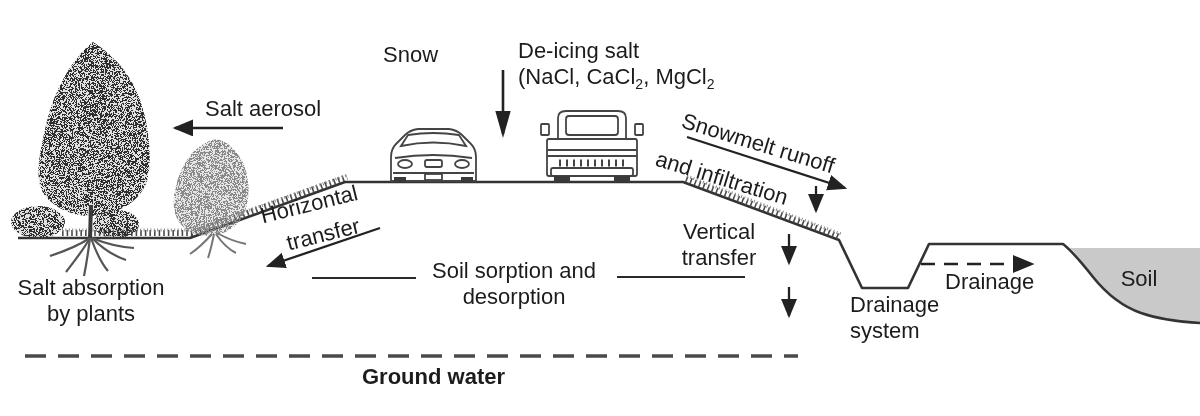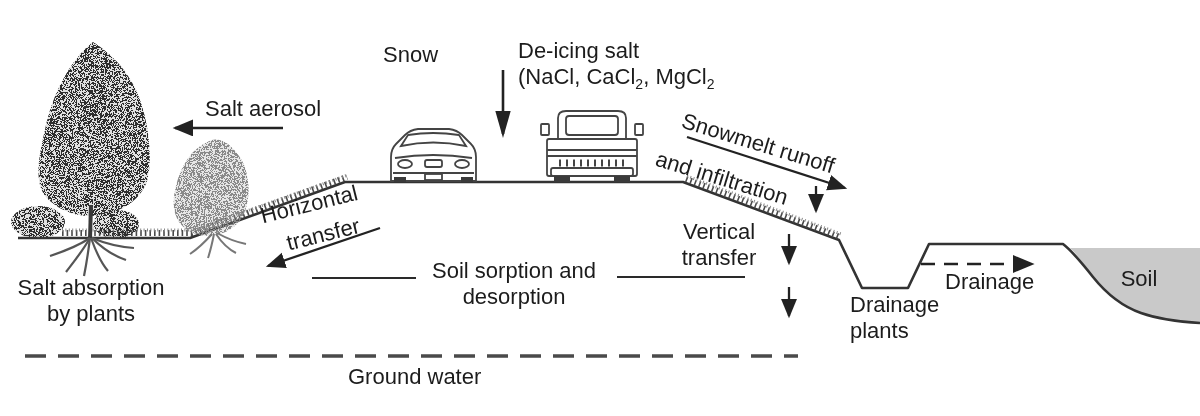--- a/index.html
+++ b/index.html
@@ -19,21 +19,21 @@
   .p-run2{left:660px;top:146px;}
   .p-hor1{left:258px;top:204px;}
   .p-hor2{left:284px;top:231px;}
   .p-absorb{left:5px;top:275px;width:172px;text-align:center;}
   .p-soil{left:410px;top:258px;width:208px;}
   .p-vert{left:656px;top:219px;width:126px;}
   .p-leach{left:638px;top:284px;width:126px;}
   .p-dsys{left:850px;top:292px;}
   .p-drain{left:945px;top:269px;}
   .p-river{left:1103px;top:266px;width:72px;}
-  .p-gw{left:348px;top:364px;}
+  .p-gw{left:362px;top:364px;font-weight:bold;}
   .bar{position:absolute;left:617px;top:276px;width:128px;border-top:2px solid #2a2a2a;}
 </style>
 </head>
 <body>
 
 <div id="stage">
 
   <svg id="art" width="1200" height="416" viewBox="0 0 1200 416">
     <defs>
       <marker id="ah" markerUnits="strokeWidth" markerWidth="9" markerHeight="8" refX="7.5" refY="3.5" orient="auto">
@@ -163,21 +163,21 @@
   </div>
 
   <div class="lbl ctr p-vert">
     <div>Vertical</div>
     <div>transfer</div>
   </div>
   <div class="bar"></div>
 
   <div class="lbl p-dsys">
     <div>Drainage</div>
-    <div>plants</div>
+    <div>system</div>
   </div>
 
   <div class="lbl p-drain">Drainage</div>
 
   <div class="lbl ctr p-river">Soil</div>
 
   <div class="lbl p-gw">Ground water</div>
 
 </div>
 

